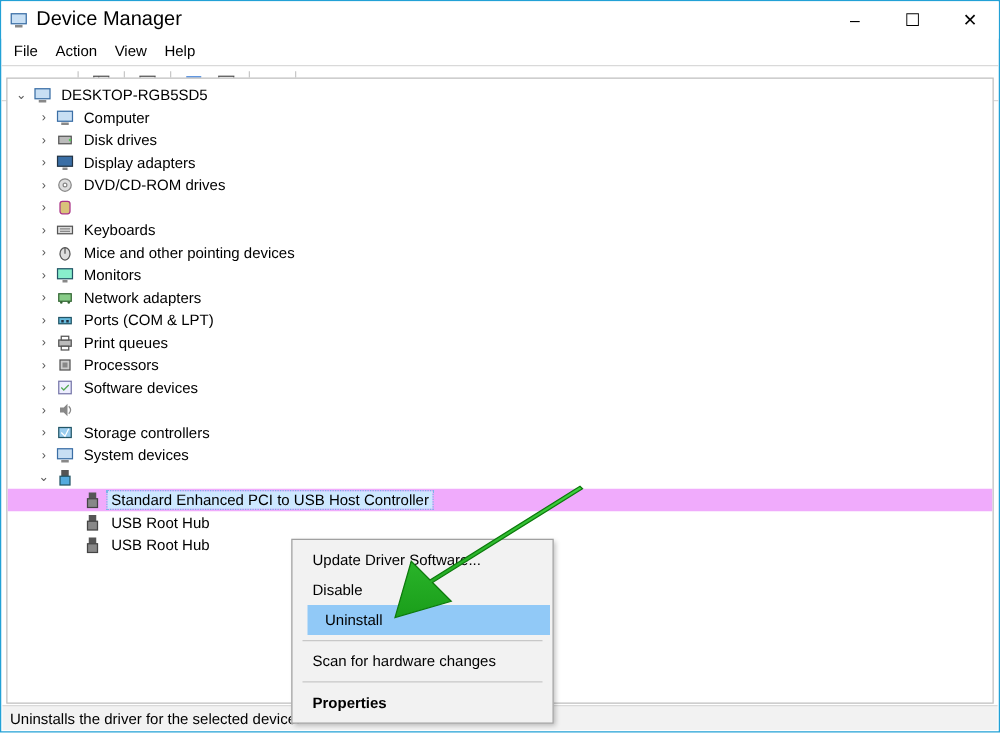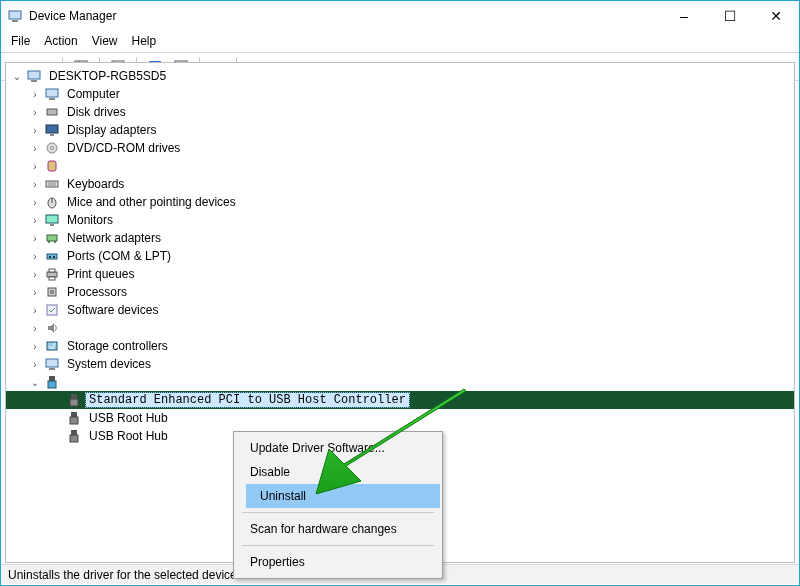--- a/index.html
+++ b/index.html
@@ -20,21 +20,21 @@
     display: flex;
     align-items: center;
     padding: 0 0 0 6px;
     background: #fff;
   }
   .titlebar .app-icon {
     width: 16px; height: 16px;
     margin-right: 6px;
     display:flex;align-items:center;justify-content:center;
   }
-  .titlebar .title { flex: 0 0 auto; font-size: 12px; }
+  .titlebar .title { flex: 0 0 auto; font-size: 16px; }
   .titlebar .spacer { flex: 1; }
   .win-btn {
     width: 46px; height: 30px;
     display: flex; align-items: center; justify-content: center;
     font-size: 14px;
   }
   .menubar {
     display: flex;
     gap: 14px;
     padding: 3px 10px 4px 10px;
@@ -94,37 +94,37 @@
     width: 16px; height: 16px;
     margin: 0 4px 0 2px;
     display:flex;align-items:center;justify-content:center;
     font-size: 12px;
   }
   .nlabel { padding: 0 3px; }
   .node.selected .nlabel {
     background: #cde8ff;
     outline: 1px dotted #7ab6e8;
   }
-  .node.selected.full { background:#14532d;font-family:Liberation Mono, monospace; }
+  .node.selected.full { background:#f0abfc; }
   .ctxmenu {
     position: absolute;
     background: #f2f2f2;
     border: 1px solid #a0a0a0;
     box-shadow: 2px 2px 4px rgba(0,0,0,.25);
     padding: 4px 2px;
     font-size: 12px;
     min-width: 210px;
     z-index: 50;
   }
   .ctxitem {
     padding: 5px 14px;
     cursor: default;
   }
   .ctxitem.hover { background:#91c9f7;margin-left:10px; }
-  .ctxitem.bold { font-weight: normal; }
+  .ctxitem.bold { font-weight: bold; }
   .ctxsep { height:1px; background:#c8c8c8; margin: 4px 6px; }
   
   .overlay-arrow {
     position:absolute;
     z-index:100;
     pointer-events:none;
   }
 </style>
 </head>
 <body>

